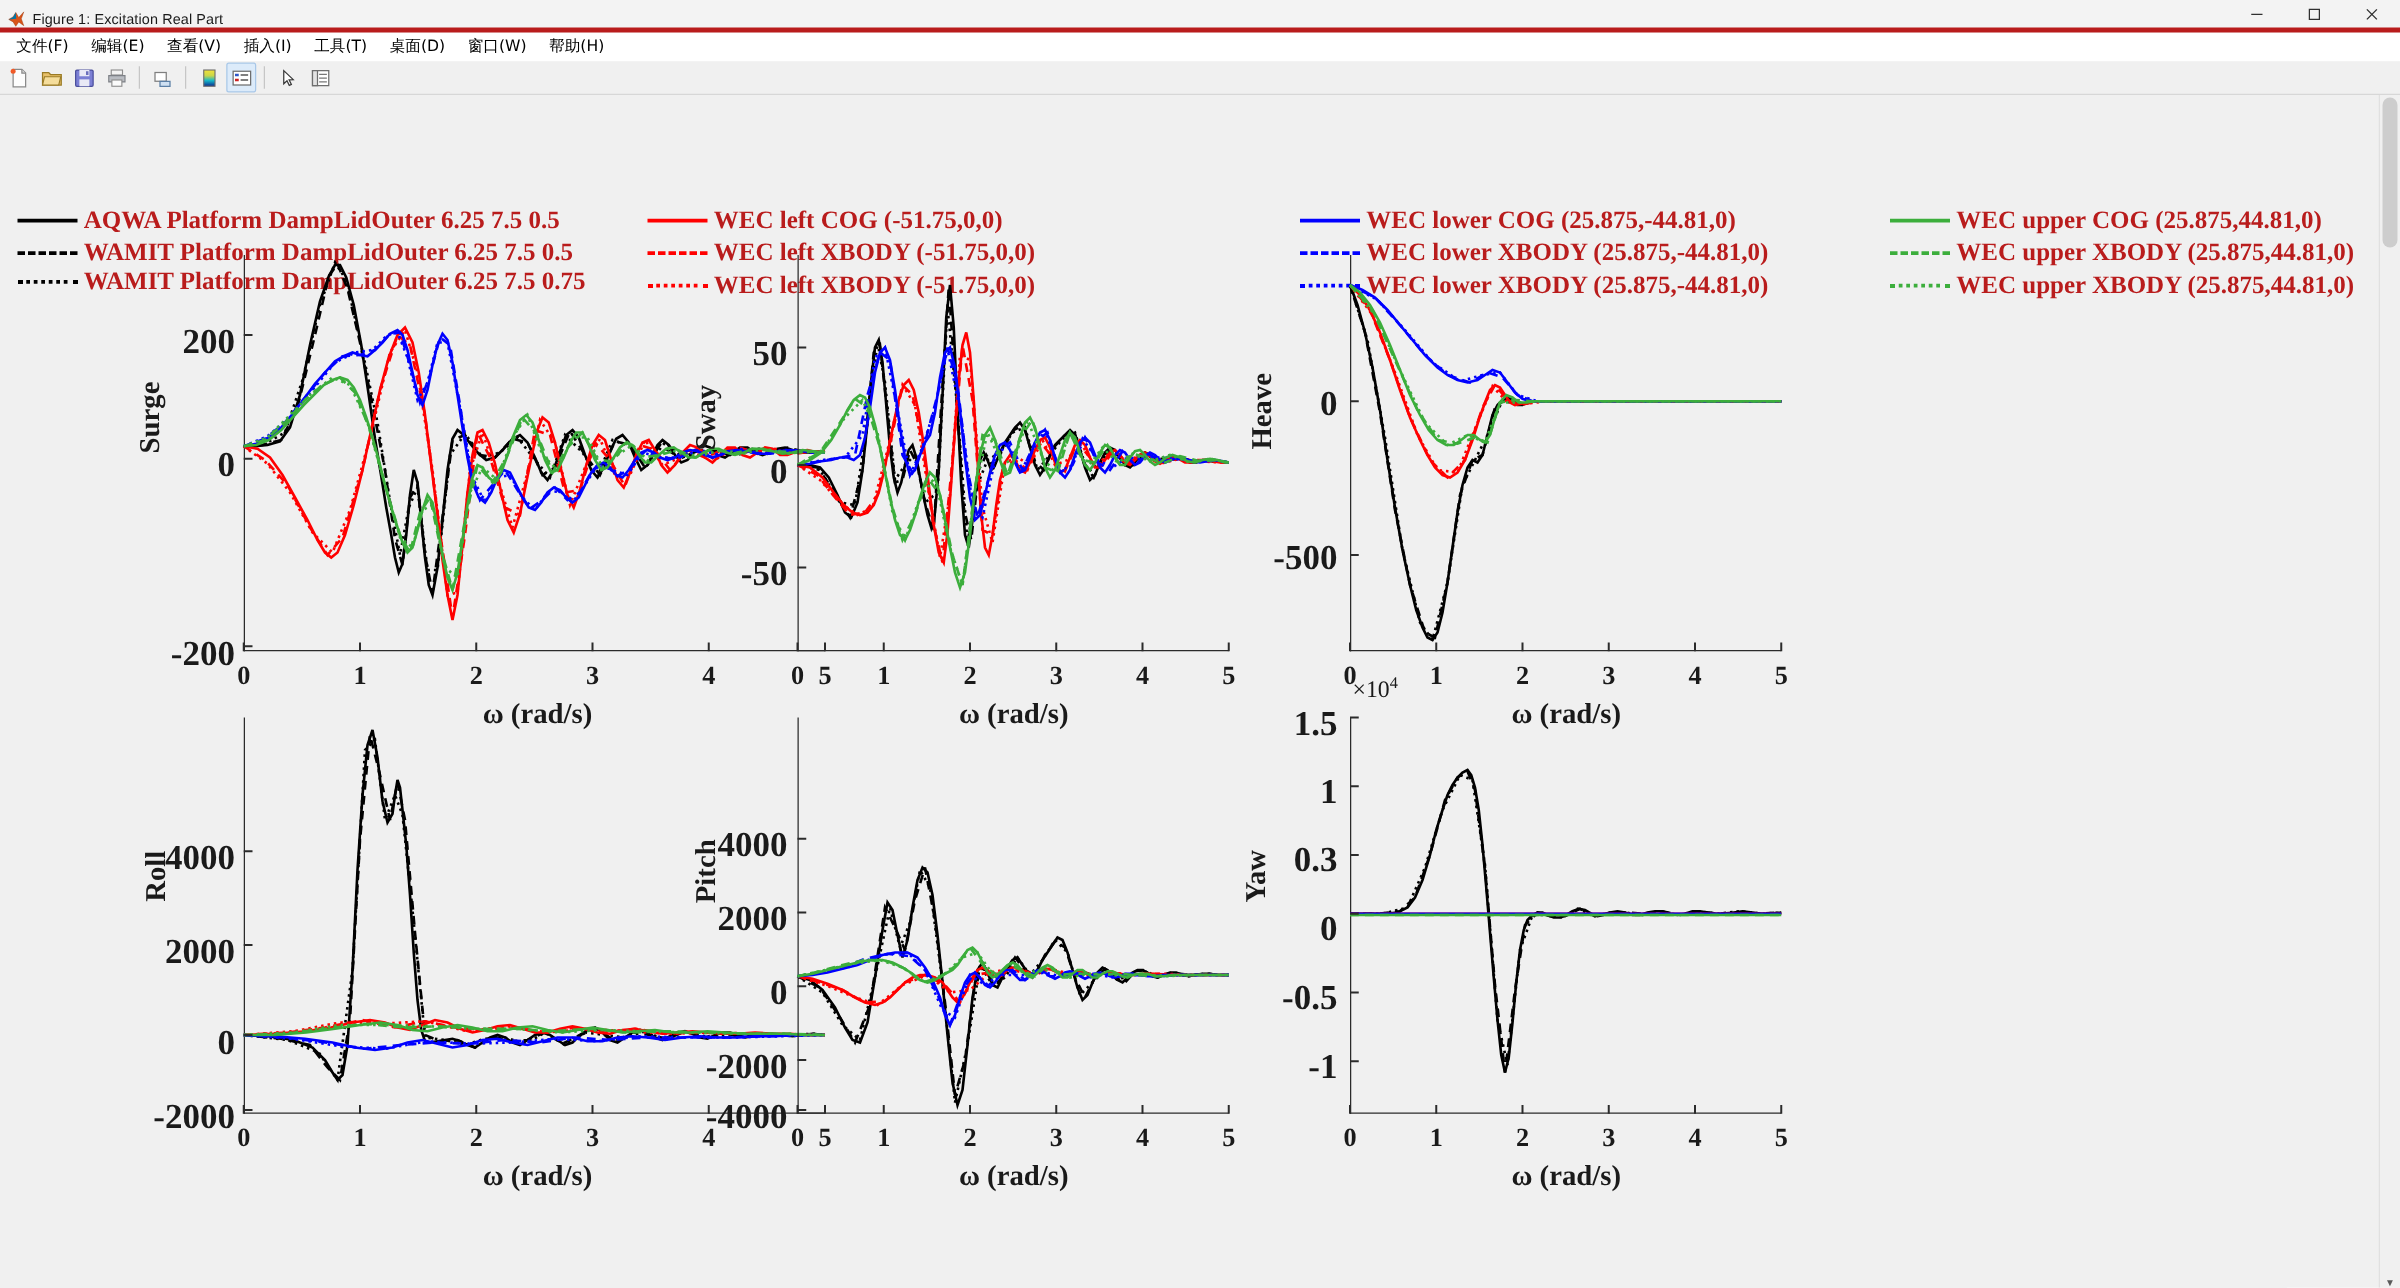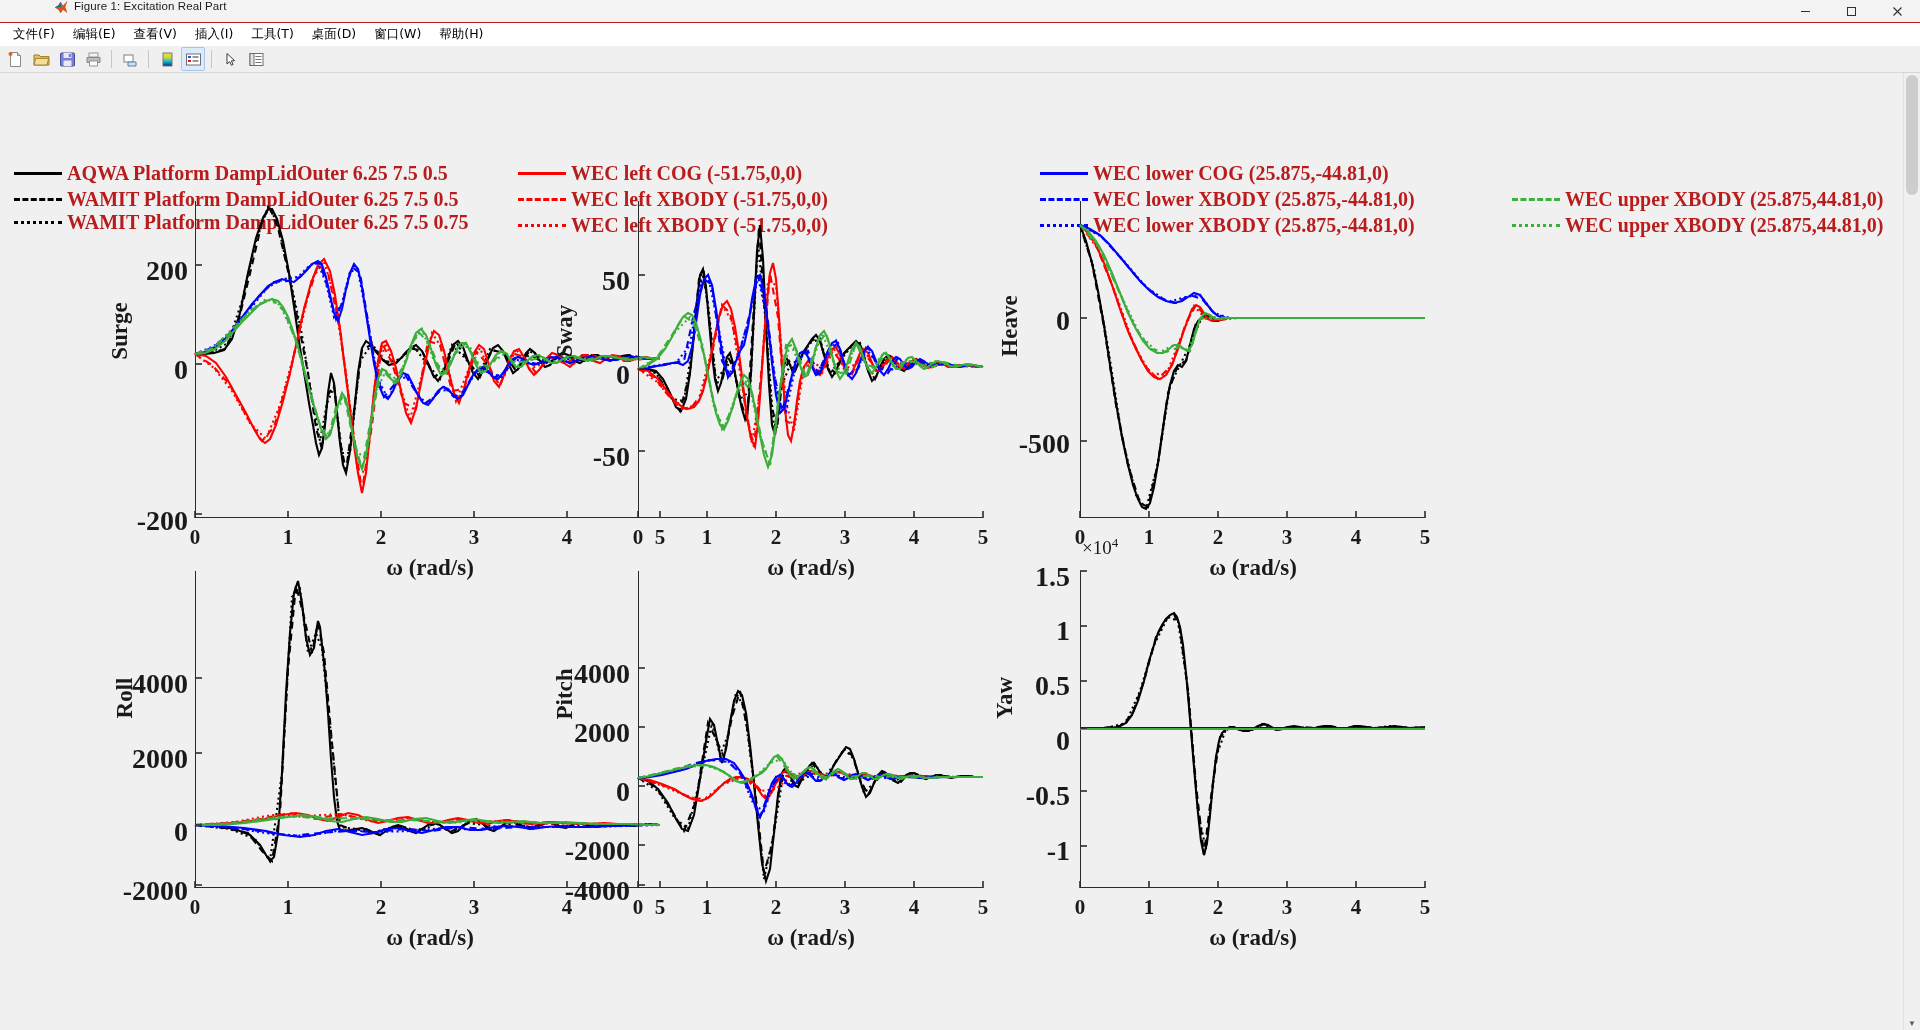--- a/index.html
+++ b/index.html
@@ -3,22 +3,22 @@
 <meta charset="utf-8">
 <style>
   html,body{margin:0;padding:0;}
   body{
     width:1920px;height:1030px;overflow:hidden;
     background:#ffffff;
     font-family:"Liberation Sans",sans-serif;
   }
   
   .titlebar{
-    height:22px;background:#f3f3f3;border-bottom:1px solid #b91c1c;
-    display:flex;align-items:flex-start;position:relative;padding-left:48px;
+    height:22px;background:#f3f3f3;border-bottom:4px solid #b91c1c;
+    display:flex;align-items:flex-end;position:relative;
   }
   .titlebar .app-ico{width:14px;height:14px;margin:0 6px 0 6px;flex:0 0 auto;position:relative;}
   .titlebar .app-ico svg{display:block;}
   .titlebar .ttl{font-size:11.5px;color:#1a1a1a;letter-spacing:.1px;}
   .wbtns{position:absolute;right:0;top:0;height:22px;display:flex;}
   .wbtn{width:46px;height:22px;display:flex;align-items:center;justify-content:center;}
   .wbtn svg{display:block;}
 
   
   .menubar{
@@ -281,20 +281,26 @@
         </span>
       <span class="legtext">WEC lower XBODY (25.875,-44.81,0)</span>
     </div>
     <div class="legrow" style="left:1040px;top:124px;">
       <span class="swatch">
           <i style="border-top:3.2px dotted #0000ff;"></i>
         </span>
       <span class="legtext">WEC lower XBODY (25.875,-44.81,0)</span>
     </div>
 
+    <div class="legrow" style="left:1512px;top:72px;">
+      <span class="swatch">
+          <i style="border-top:3.2px solid #3cae3c;"></i>
+        </span>
+      <span class="legtext">WEC upper COG (25.875,44.81,0)</span>
+    </div>
     <div class="legrow" style="left:1512px;top:98px;">
       <span class="swatch">
           <i style="border-top:3.2px dashed #3cae3c;"></i>
         </span>
       <span class="legtext">WEC upper XBODY (25.875,44.81,0)</span>
     </div>
     <div class="legrow" style="left:1512px;top:124px;">
       <span class="swatch">
           <i style="border-top:3.2px dotted #3cae3c;"></i>
         </span>
@@ -522,21 +528,21 @@
   </div>
 
   <div class="sp">
     <div class="plotbox" style="left:1080px;top:498px;width:345px;height:317px;"></div>
     <span class="ylab" style="left:950px;top:612px;width:110px;text-align:center;">Yaw</span>
     <span class="expo" style="left:1082px;top:462px;">
       <span>×10</span><sup style="font-size:13px;">4</sup>
     </span>
     <span class="ytick" style="left:990px;top:488px;width:80px;">1.5</span>
     <span class="ytick" style="left:990px;top:542px;width:80px;">1</span>
-    <span class="ytick" style="left:990px;top:597px;width:80px;">0.5</span>
+    <span class="ytick" style="left:990px;top:597px;width:80px;">0.3</span>
     <span class="ytick" style="left:990px;top:652px;width:80px;">0</span>
     <span class="ytick" style="left:990px;top:707px;width:80px;">-0.5</span>
     <span class="ytick" style="left:990px;top:762px;width:80px;">-1</span>
     <span class="xtick" style="left:1060px;top:822px;width:40px;">0</span>
     <span class="xtick" style="left:1129px;top:822px;width:40px;">1</span>
     <span class="xtick" style="left:1198px;top:822px;width:40px;">2</span>
     <span class="xtick" style="left:1267px;top:822px;width:40px;">3</span>
     <span class="xtick" style="left:1336px;top:822px;width:40px;">4</span>
     <span class="xtick" style="left:1405px;top:822px;width:40px;">5</span>
     <span class="xlab" style="left:1128px;top:852px;width:250px;">ω (rad/s)</span>

